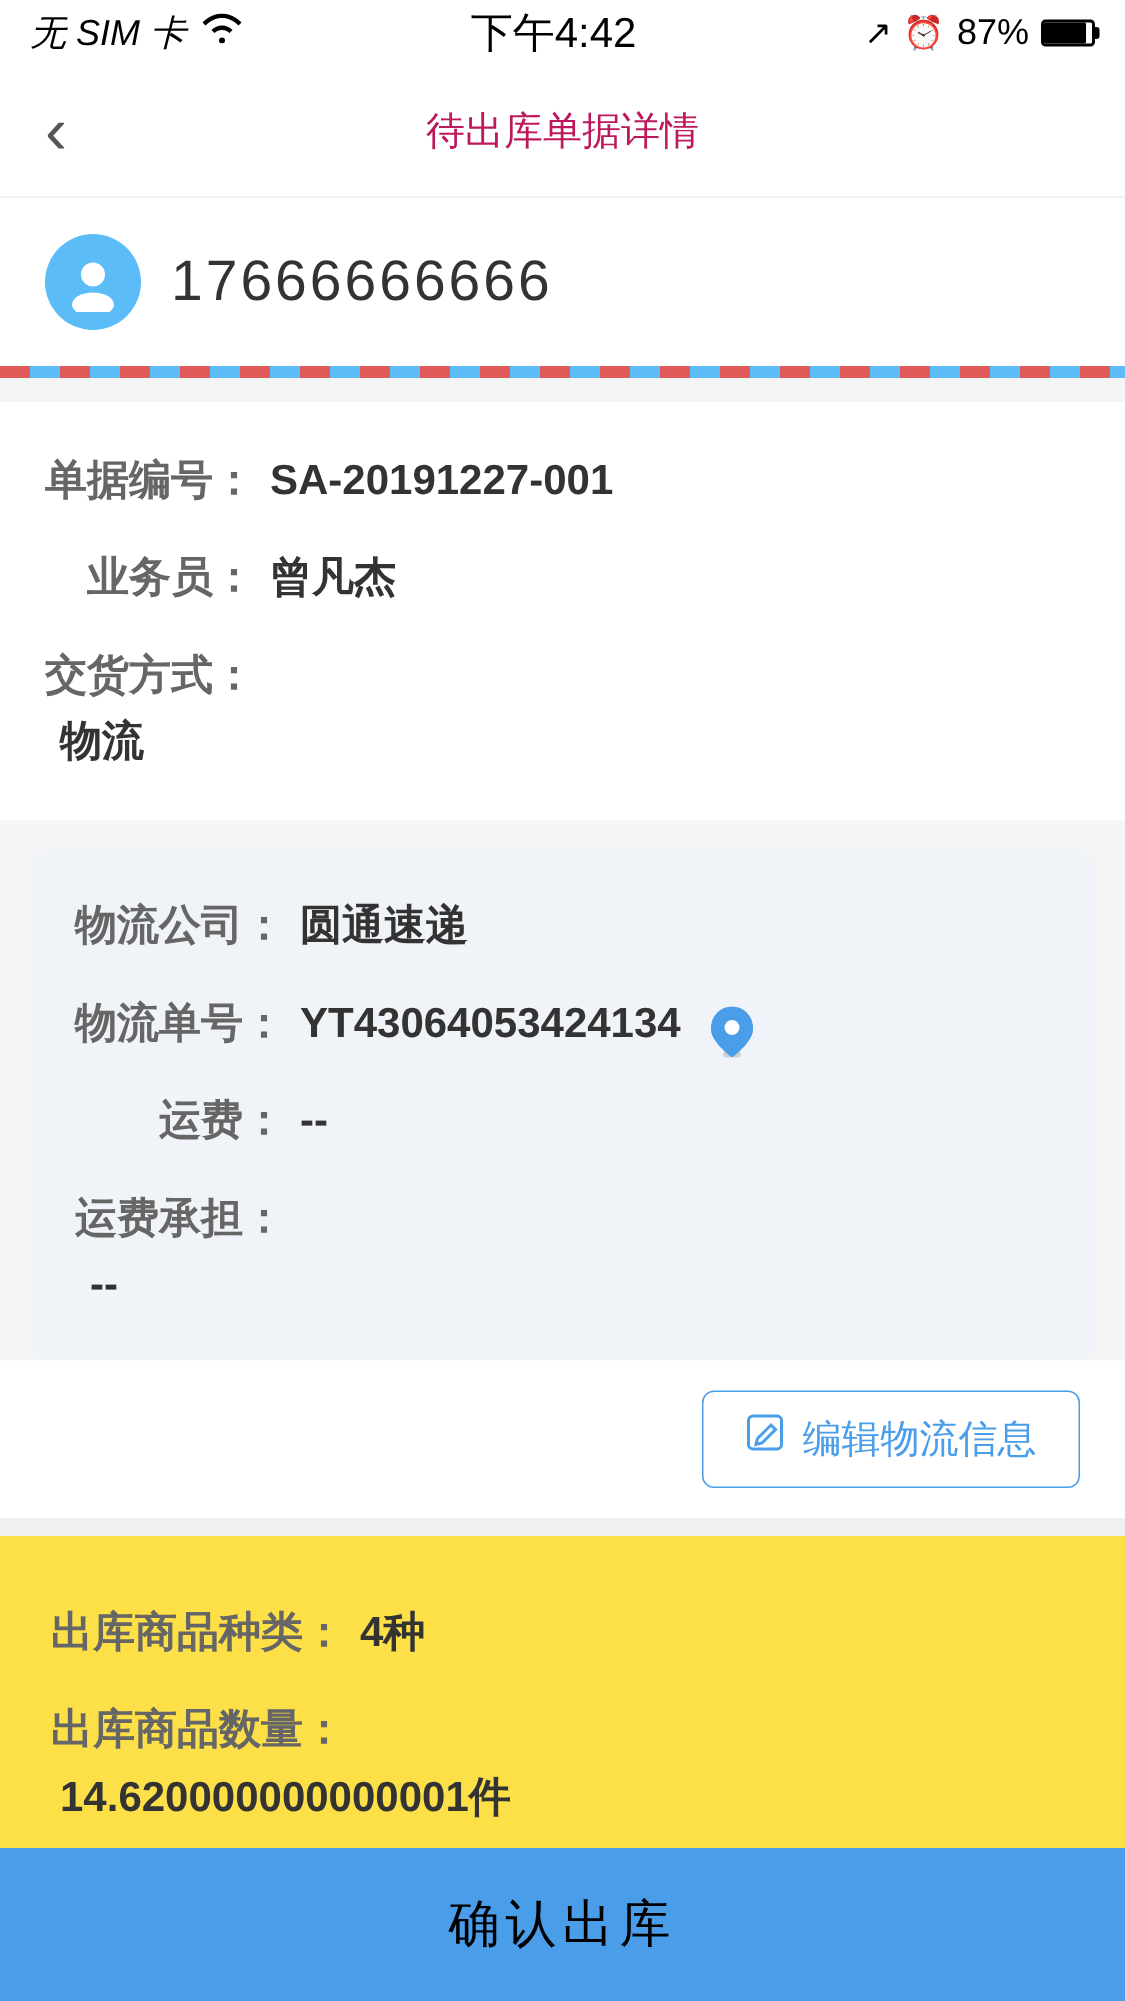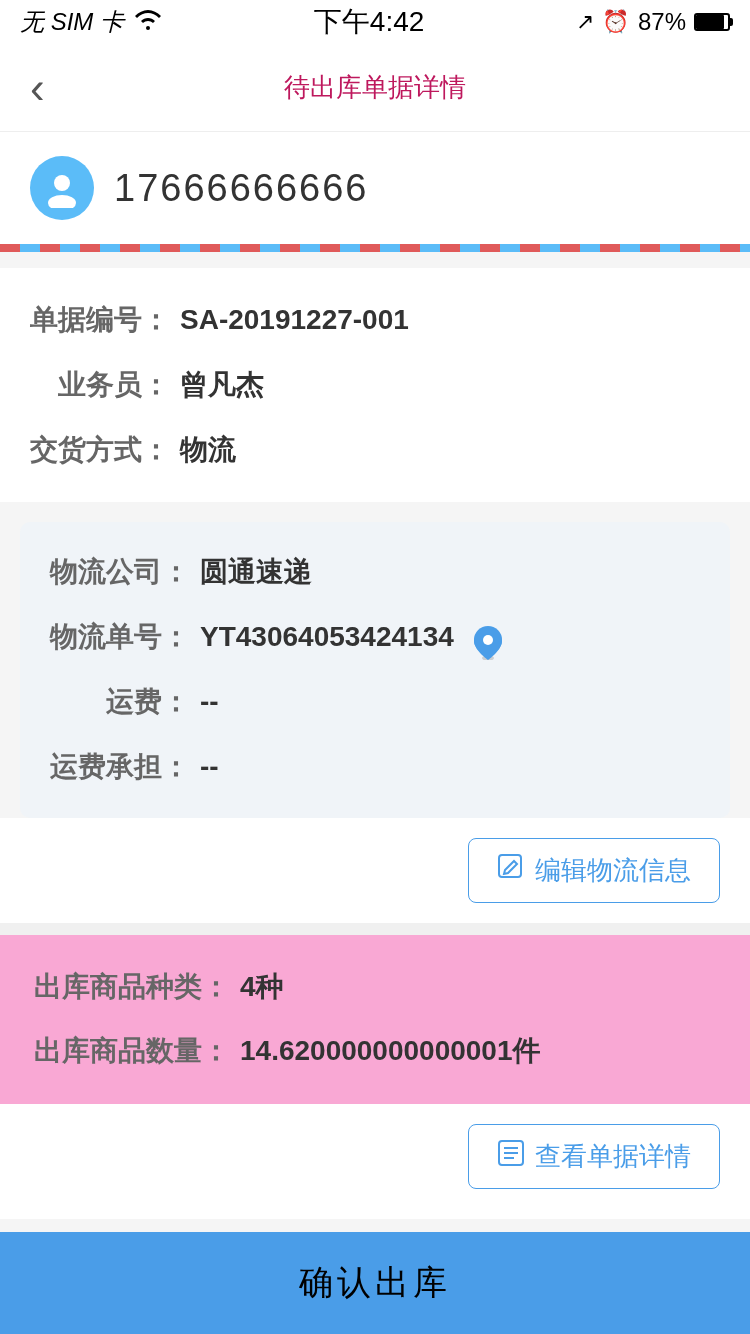--- a/index.html
+++ b/index.html
@@ -131,21 +131,21 @@
       margin-top: 20px;
     }
 
     .info-row {
       display: flex;
       align-items: flex-start;
       margin-bottom: 20px;
       line-height: 1.6;
       font-weight: bold;
     }
-    .info-row:last-child { margin-bottom: 0; }
+    .info-row:last-child { margin-bottom: 0; flex-direction: column; }
     .info-label {
       color: #666;
       font-size: 28px;
       min-width: 140px;
       text-align: right;
       flex-shrink: 0;
     }
     .info-value {
       color: #333;
       font-size: 28px;
@@ -191,22 +191,22 @@
     }
 
     
     .section-divider {
       height: 12px;
       background: #f0f0f0;
     }
 
     
     .product-section {
-      background: #f9a8d4;
-      padding: 30px 30px;
+      background: #fde047;
+      padding: 42px 30px;
       margin-top: 0;
     }
 
     
     .view-detail-btn-row {
       display: flex;
       justify-content: flex-end;
       padding: 20px 30px 30px;
       background: #fff;
     }

